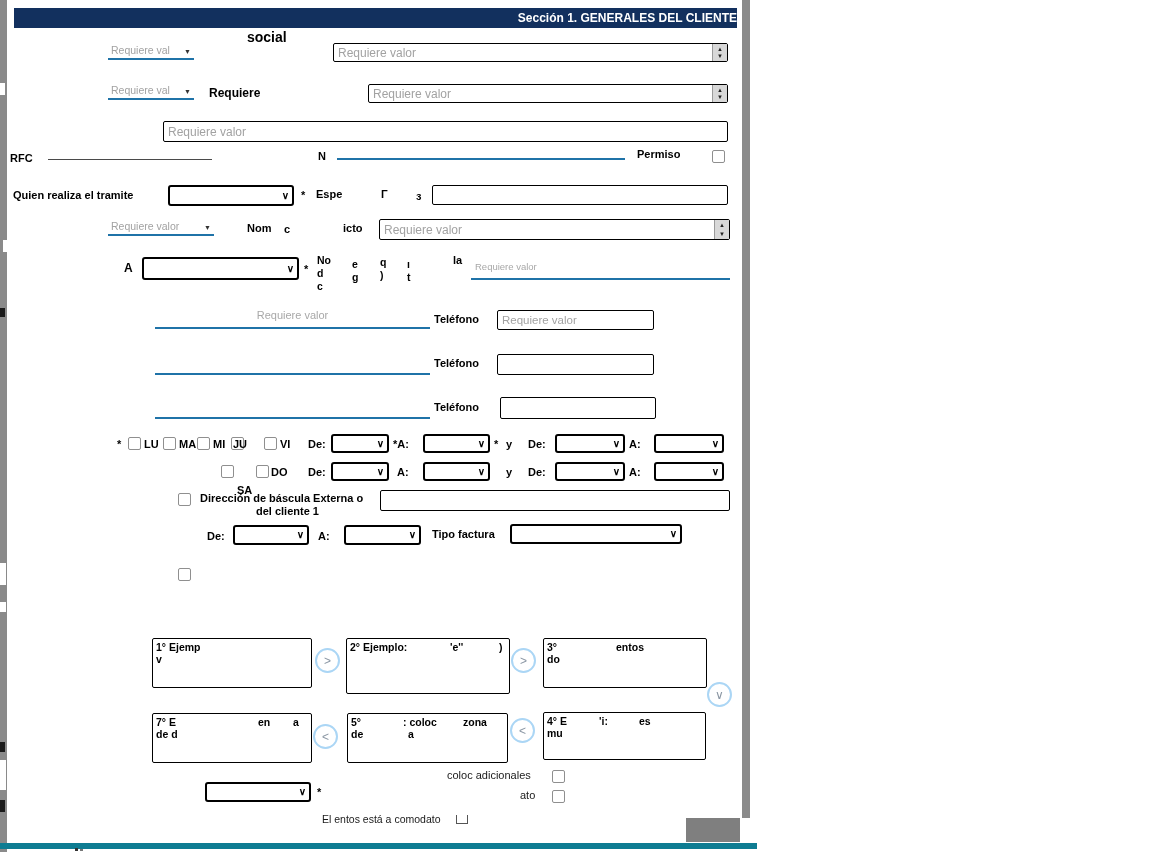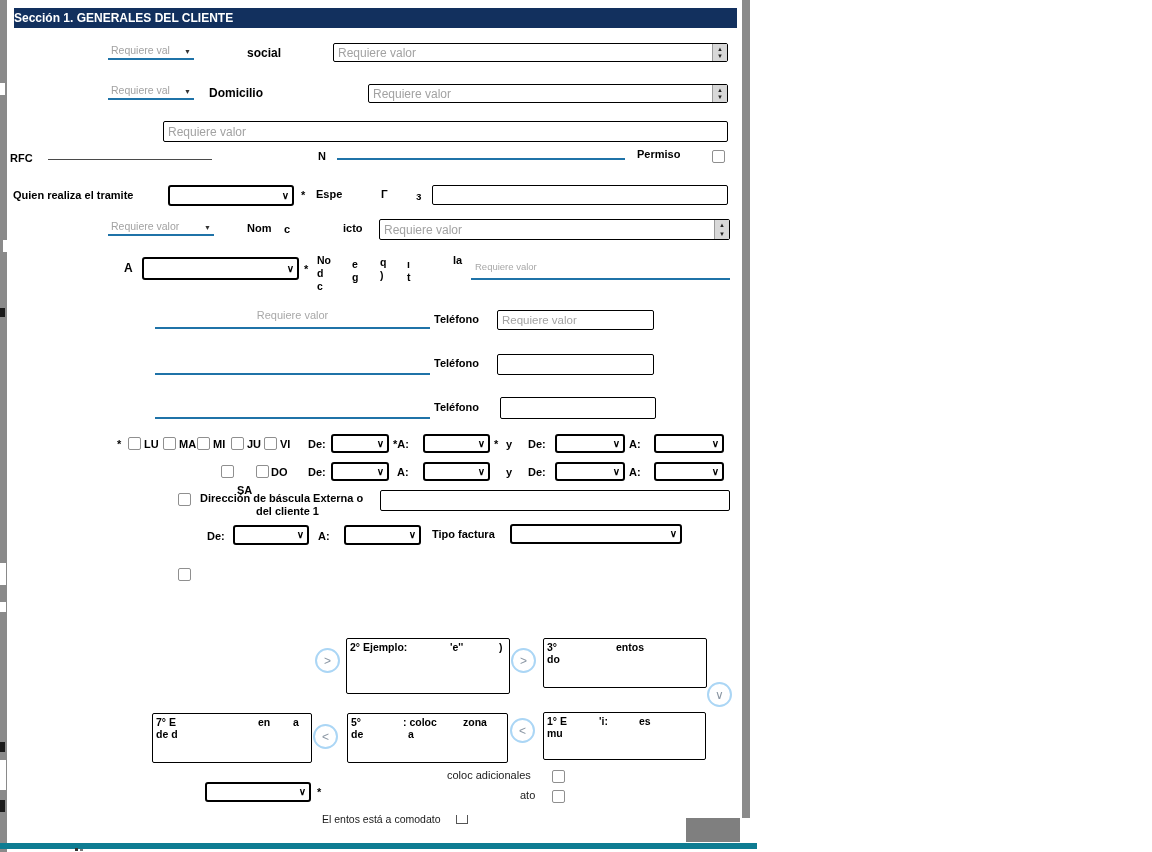--- a/index.html
+++ b/index.html
@@ -1,19 +1,19 @@
 <!DOCTYPE html>
 <html><head>
 <meta charset="utf-8">
 <style>
   html,body{margin:0;padding:0;background:#fff}
   #app{position:relative;width:1152px;height:852px;background:#fff;overflow:hidden;
        font-family:"Liberation Sans",sans-serif;color:#000}
   .hdr{position:absolute;left:14px;top:8px;width:723px;height:20px;background:#12305e;color:#fff;
-       font-size:12px;font-weight:bold;display:flex;align-items:center;justify-content:flex-start}
+       font-size:12px;font-weight:bold;display:flex;align-items:center;justify-content:flex-end}
   .lbl{position:absolute;font-weight:bold;font-size:11px;white-space:nowrap;color:#000}
   .plain{font-weight:normal;color:#1a1a1a}
   .frag{position:absolute;font-weight:bold;font-size:11px;white-space:nowrap;color:#000}
   .ti{position:absolute;border:1.5px solid #000;border-radius:2px;background:#fff;font-size:12px;
       padding:0 4px;color:#444;font-family:inherit;box-sizing:border-box;outline:none}
   .ti::placeholder{color:#a2a2a2;opacity:1}
   .tiwrap{position:absolute;border:1.5px solid #000;border-radius:2px;background:#fff;box-sizing:border-box}
   .tiwrap input{position:absolute;left:0;top:0;height:100%;width:calc(100% - 16px);border:none;outline:none;
       font-size:12px;padding:0 4px;font-family:inherit;color:#444;background:transparent}
   .tiwrap input::placeholder{color:#a2a2a2;opacity:1}
@@ -68,34 +68,34 @@
   <div class="speck" style="left:80px;top:849px;width:3px;height:2px;background:#777"></div>
 
   <div class="hdr">
     <span>Sección 1. GENERALES DEL CLIENTE</span>
   </div>
 
   <div class="usel" style="left:108px;top:42px;width:86px;height:18px">
     <span>Requiere val</span>
     <span class="dar">▼</span>
   </div>
-  <span class="lbl" style="left:247px;top:46px;font-size:12px">social</span>
+  <span class="lbl" style="left:247px;top:29px;font-size:14px">social</span>
   <div class="tiwrap" style="left:333px;top:43px;width:395px;height:19px">
     <input placeholder="Requiere valor" style="">
     <span class="spin">
       <span>▲</span>
       <span>▼</span>
     </span>
   </div>
 
   <div class="usel" style="left:108px;top:82px;width:86px;height:18px">
     <span>Requiere val</span>
     <span class="dar">▼</span>
   </div>
-  <span class="lbl" style="left:209px;top:86px;font-size:12px">Domicilio</span>
+  <span class="lbl" style="left:209px;top:86px;font-size:12px">Requiere</span>
   <div class="tiwrap" style="left:368px;top:84px;width:360px;height:19px">
     <input placeholder="Requiere valor" style="">
     <span class="spin">
       <span>▲</span>
       <span>▼</span>
     </span>
   </div>
 
   <input class="ti" style="left: 163px; top: 121px; width: 565px; height: 21px;" placeholder="Requiere valor">
 
@@ -169,21 +169,21 @@
   <input class="ti" style="left: 500px; top: 397px; width: 156px; height: 22px;">
 
   <span class="frag" style="left:117px;top:438px">*</span>
   <input type="checkbox" class="chk" style="left: 128px; top: 437px;">
   <span class="lbl" style="left:144px;top:438px">LU</span>
   <input type="checkbox" class="chk" style="left: 163px; top: 437px;">
   <span class="lbl" style="left:179px;top:438px">MA</span>
   <input type="checkbox" class="chk" style="left: 197px; top: 437px;">
   <span class="lbl" style="left:213px;top:438px">MI</span>
   <input type="checkbox" class="chk" style="left: 231px; top: 437px;">
-  <span class="lbl" style="left:247px;top:438px">JU</span>
+  <span class="lbl" style="left:233px;top:438px">JU</span>
   <input type="checkbox" class="chk" style="left: 264px; top: 437px;">
   <span class="lbl" style="left:280px;top:438px">VI</span>
   <span class="lbl" style="left:308px;top:438px">De:</span>
   <div class="sel" style="left:331px;top:434px;width:58px;height:19px">
     <span class="chev">∨</span>
   </div>
   <span class="lbl" style="left:393px;top:438px">*A:</span>
   <div class="sel" style="left:423px;top:434px;width:67px;height:19px">
     <span class="chev">∨</span>
   </div>
@@ -233,20 +233,24 @@
   <div class="sel" style="left:344px;top:525px;width:77px;height:20px">
     <span class="chev">∨</span>
   </div>
   <span class="lbl" style="left:432px;top:528px">Tipo factura</span>
   <div class="sel" style="left:510px;top:524px;width:172px;height:20px">
     <span class="chev">∨</span>
   </div>
 
   <input type="checkbox" class="chk" style="left: 178px; top: 568px;">
 
+  <div class="cbox" style="left:152px;top:638px;width:160px;height:50px">
+    <span style="left:3px;top:2px">1° Ejemp</span>
+    <span style="left:3px;top:14px">v</span>
+  </div>
   <div class="circle" style="left:315px;top:648px">
     <span>&gt;</span>
   </div>
   <div class="cbox" style="left:346px;top:638px;width:164px;height:56px">
     <span style="left:3px;top:2px">2° Ejemplo:</span>
     <span style="left:103px;top:2px">'e''</span>
     <span style="left:152px;top:2px">)</span>
   </div>
   <div class="circle" style="left:511px;top:648px">
     <span>&gt;</span>
@@ -273,21 +277,21 @@
     <span style="left:3px;top:2px">5°</span>
     <span style="left:55px;top:2px">: coloc</span>
     <span style="left:115px;top:2px">zona</span>
     <span style="left:3px;top:14px">de</span>
     <span style="left:60px;top:14px">a</span>
   </div>
   <div class="circle" style="left:510px;top:718px">
     <span>&lt;</span>
   </div>
   <div class="cbox" style="left:543px;top:712px;width:163px;height:48px">
-    <span style="left:3px;top:2px">1° E</span>
+    <span style="left:3px;top:2px">4° E</span>
     <span style="left:55px;top:2px">'i:</span>
     <span style="left:95px;top:2px">es</span>
     <span style="left:3px;top:14px">mu</span>
   </div>
 
   <span class="lbl plain" style="left:447px;top:769px;font-weight:normal">coloc adicionales</span>
   <input type="checkbox" class="chk" style="left: 552px; top: 770px;">
 
   <div class="sel" style="left:205px;top:782px;width:106px;height:20px">
     <span class="chev">∨</span>

